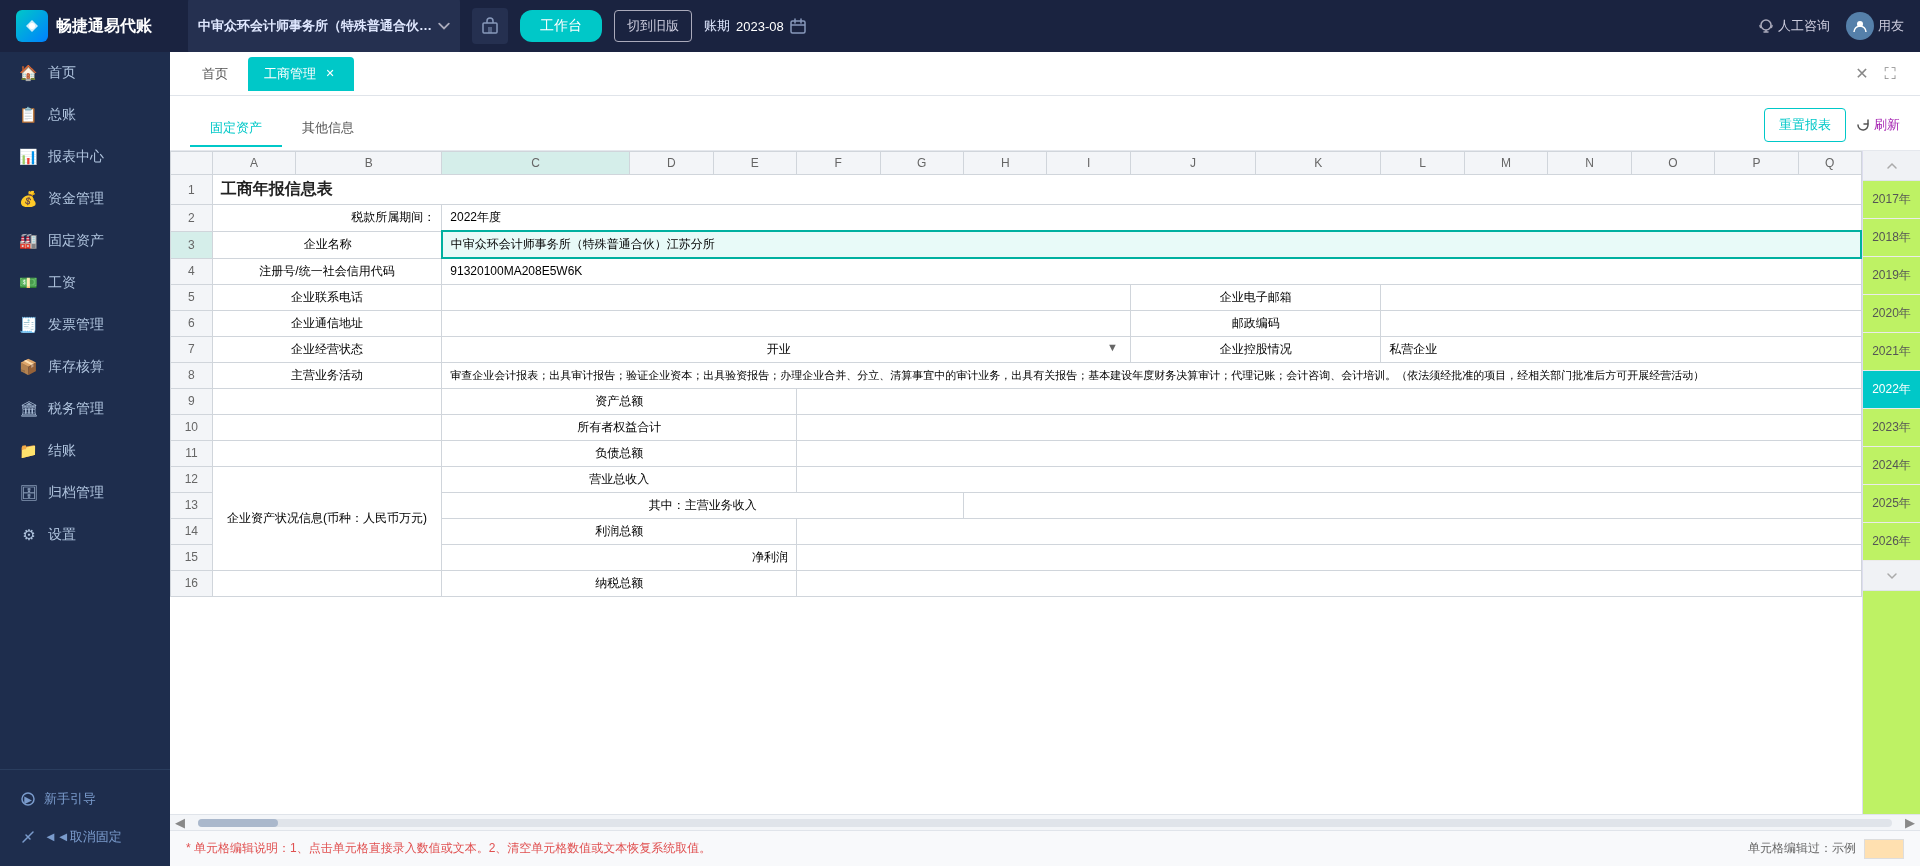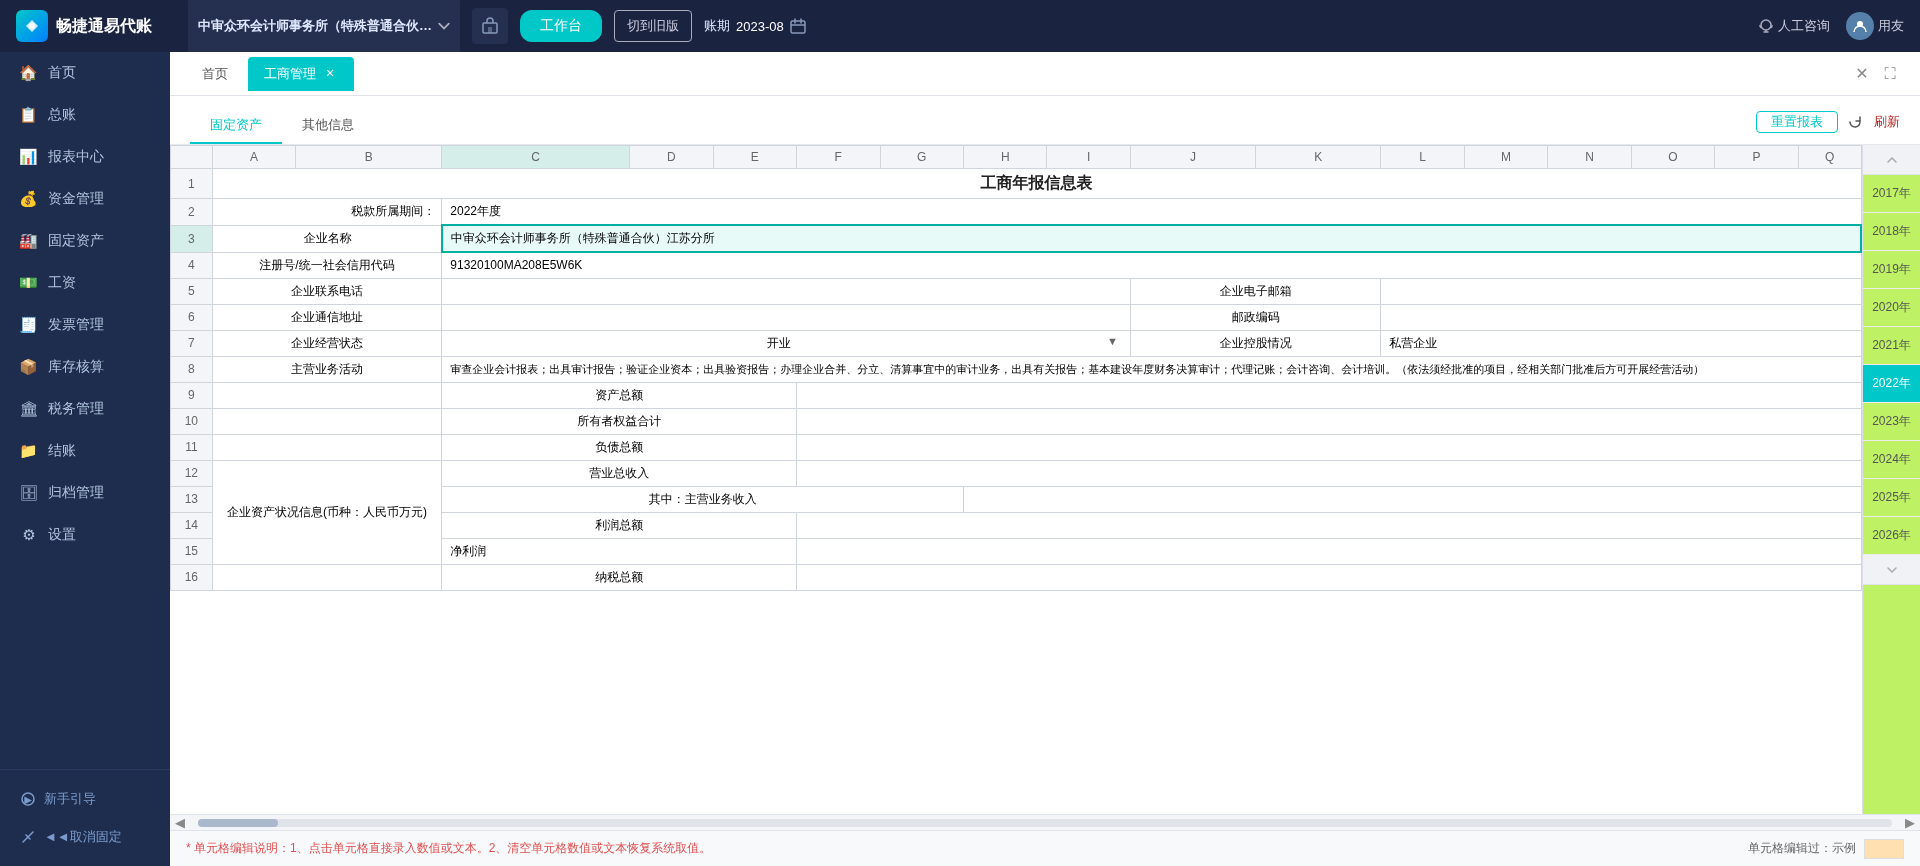--- a/index.html
+++ b/index.html
@@ -44,22 +44,22 @@
     .tab-close { width: 16px; height: 16px; display: flex; align-items: center; justify-content: center; border-radius: 50%; font-size: 11px; }
 
     
     .page-content { flex: 1; background: #fff; display: flex; flex-direction: column; overflow: hidden; margin: 0; }
 
     
     .subtabbar { display: flex; align-items: center; padding: 12px 20px 0; border-bottom: 1px solid #e5e8ed; gap: 0; }
     .subtab { padding: 8px 20px; cursor: pointer; font-size: 13px; color: #555; border-bottom: 2px solid transparent; }
     .subtab.active { color: #00c8c8; border-bottom: 2px solid #00c8c8; font-weight: 500; }
     .subtab-actions { margin-left: auto; display: flex; gap: 10px; padding-bottom: 8px; }
-    .reset-btn { border: 1px solid #00c8c8; color: #00c8c8; background: #fff; border-radius: 4px; padding: 1px 14px; font-size: 13px; cursor: pointer; }
-    .refresh-btn { display: flex; align-items: center; gap: 12px; color: #b91c1c; background: transparent; border: none; font-size: 13px; cursor: pointer; }
+    .reset-btn { border: 1px solid #00c8c8; color: #00c8c8; background: #fff; border-radius: 4px; padding: 7px 14px; font-size: 13px; cursor: pointer; }
+    .refresh-btn { display: flex; align-items: center; gap: 4px; color: #a21caf; background: transparent; border: none; font-size: 13px; cursor: pointer; }
 
     
     .spreadsheet-container { flex: 1; display: flex; overflow: hidden; position: relative; }
     .spreadsheet-main { flex: 1; overflow: auto; position: relative; }
     .spreadsheet-year-panel { width: 58px; background: #bef264; border-left: 1px solid #dde; display: flex; flex-direction: column; overflow: hidden; }
     .year-nav-btn { height: 30px; display: flex; align-items: center; justify-content: center; color: #aaa; cursor: pointer; background: #f0f2f5; border-bottom: 1px solid #e0e4ea; }
     .year-item { height: 38px; display: flex; align-items: center; justify-content: center; font-size: 12px; color: #555; cursor: pointer; border-bottom: 1px solid #ebebeb; }
     .year-item.active { background: #00c8c8; color: #fff; }
 
     
@@ -283,21 +283,21 @@
                   <th class="col-header" style="width:80px;">N</th>
                   <th class="col-header" style="width:80px;">O</th>
                   <th class="col-header" style="width:80px;">P</th>
                   <th class="col-header" style="width:60px;">Q</th>
                 </tr>
               </thead>
               <tbody>
 
                 <tr>
                   <td class="row-num">1</td>
-                  <td colspan="17" class="cell cell-title" style="text-align:center; font-size:16px; font-weight:bold; ">工商年报信息表</td>
+                  <td colspan="17" class="cell cell-title" style="text-align:left; font-size:16px; font-weight:bold; ">工商年报信息表</td>
                 </tr>
 
                 <tr>
                   <td class="row-num">2</td>
                   <td colspan="2" class="cell cell-label" style="text-align:right;">税款所属期间：</td>
                   <td colspan="15" class="cell">2022年度</td>
                 </tr>
 
                 <tr>
                   <td class="row-num" style="background:#d5eeea;">3</td>
@@ -379,21 +379,21 @@
                 </tr>
 
                 <tr>
                   <td class="row-num">14</td>
                   <td colspan="3" class="cell" style="text-align:center;">利润总额</td>
                   <td colspan="12" class="cell"></td>
                 </tr>
 
                 <tr>
                   <td class="row-num">15</td>
-                  <td colspan="3" class="cell" style="text-align:left;">净利润</td>
+                  <td colspan="3" class="cell" style="text-align:right;">净利润</td>
                   <td colspan="12" class="cell"></td>
                 </tr>
 
                 <tr>
                   <td class="row-num">16</td>
                   <td colspan="2" class="cell"></td>
                   <td colspan="3" class="cell" style="text-align:center;">纳税总额</td>
                   <td colspan="12" class="cell"></td>
                 </tr>
               </tbody>

